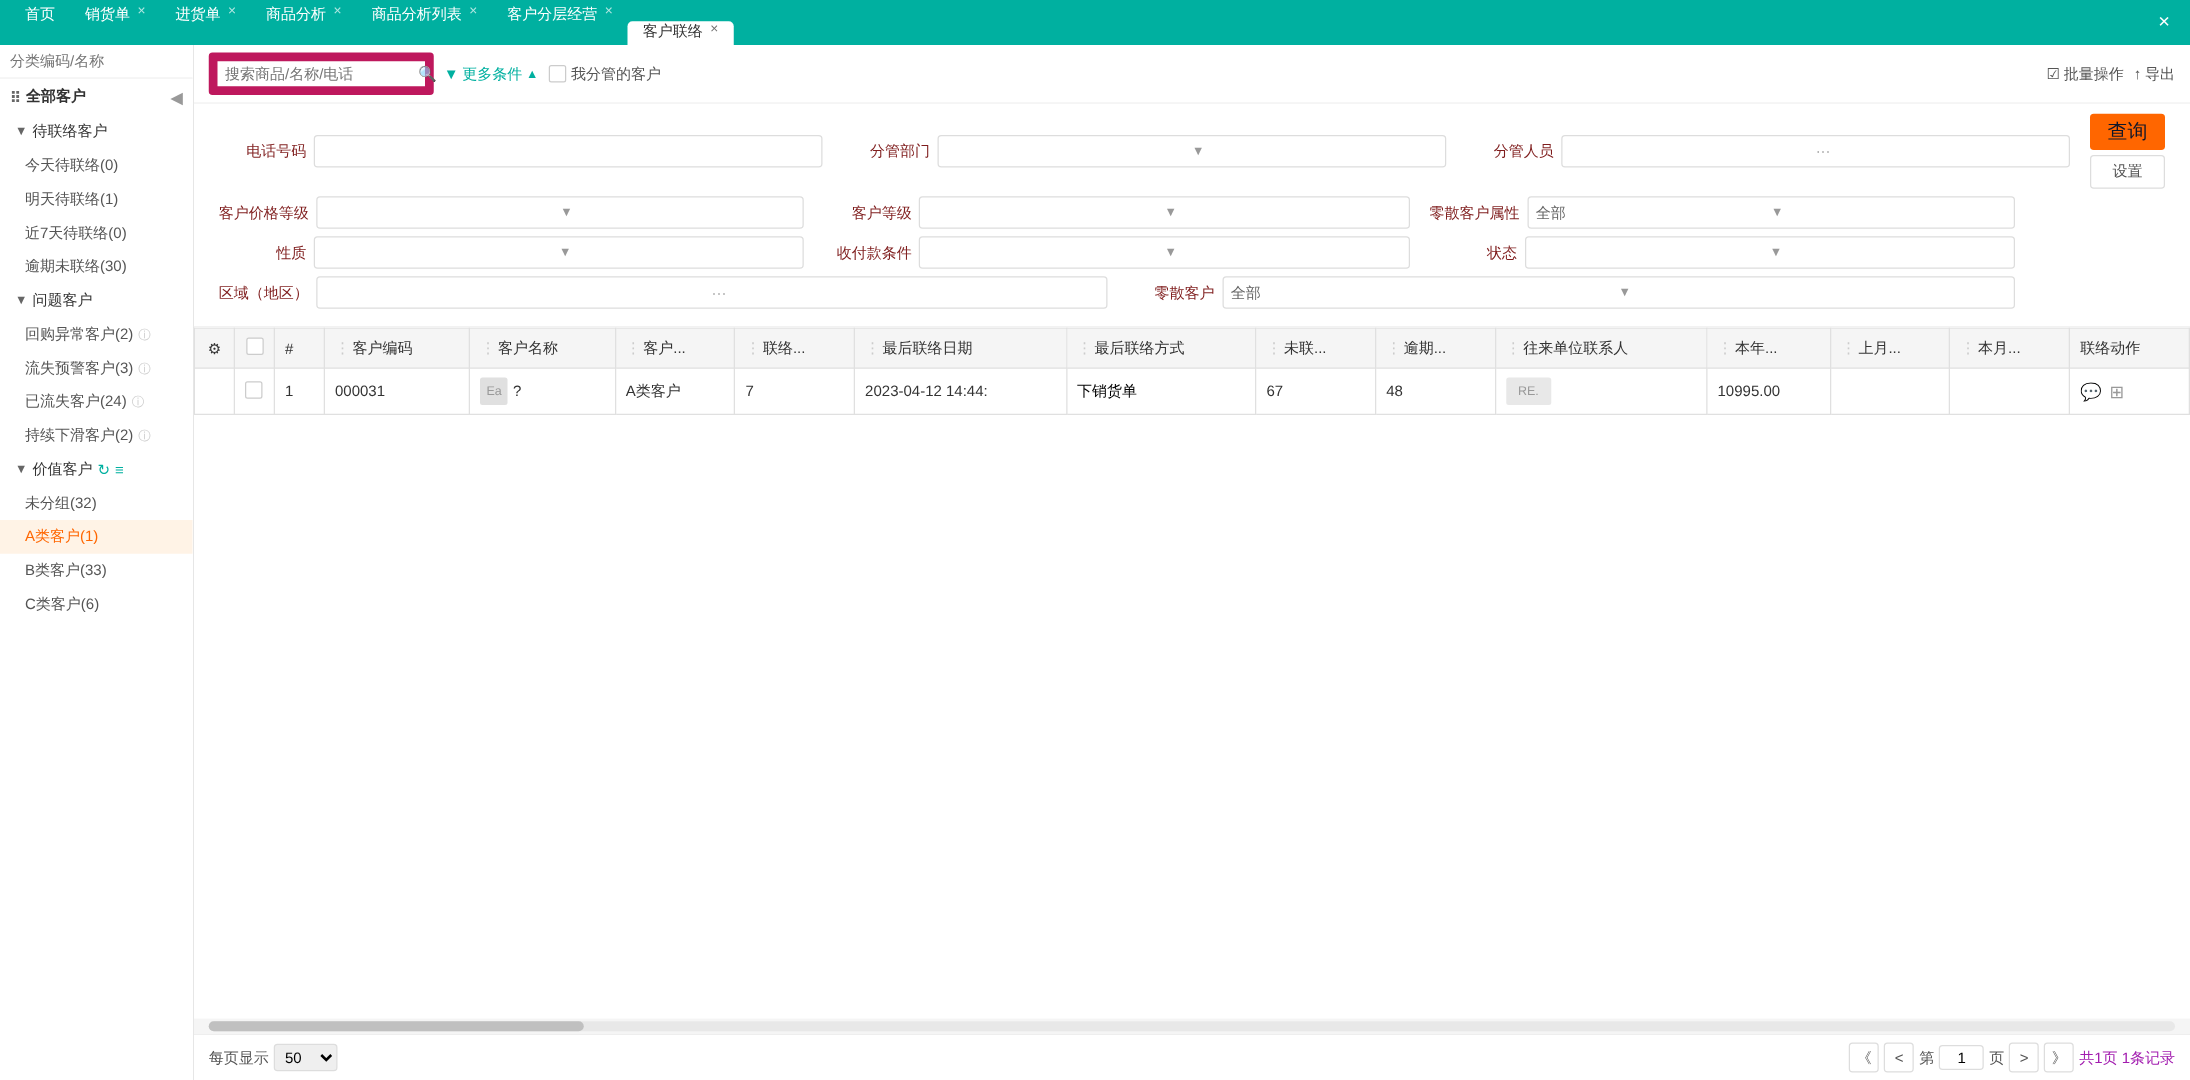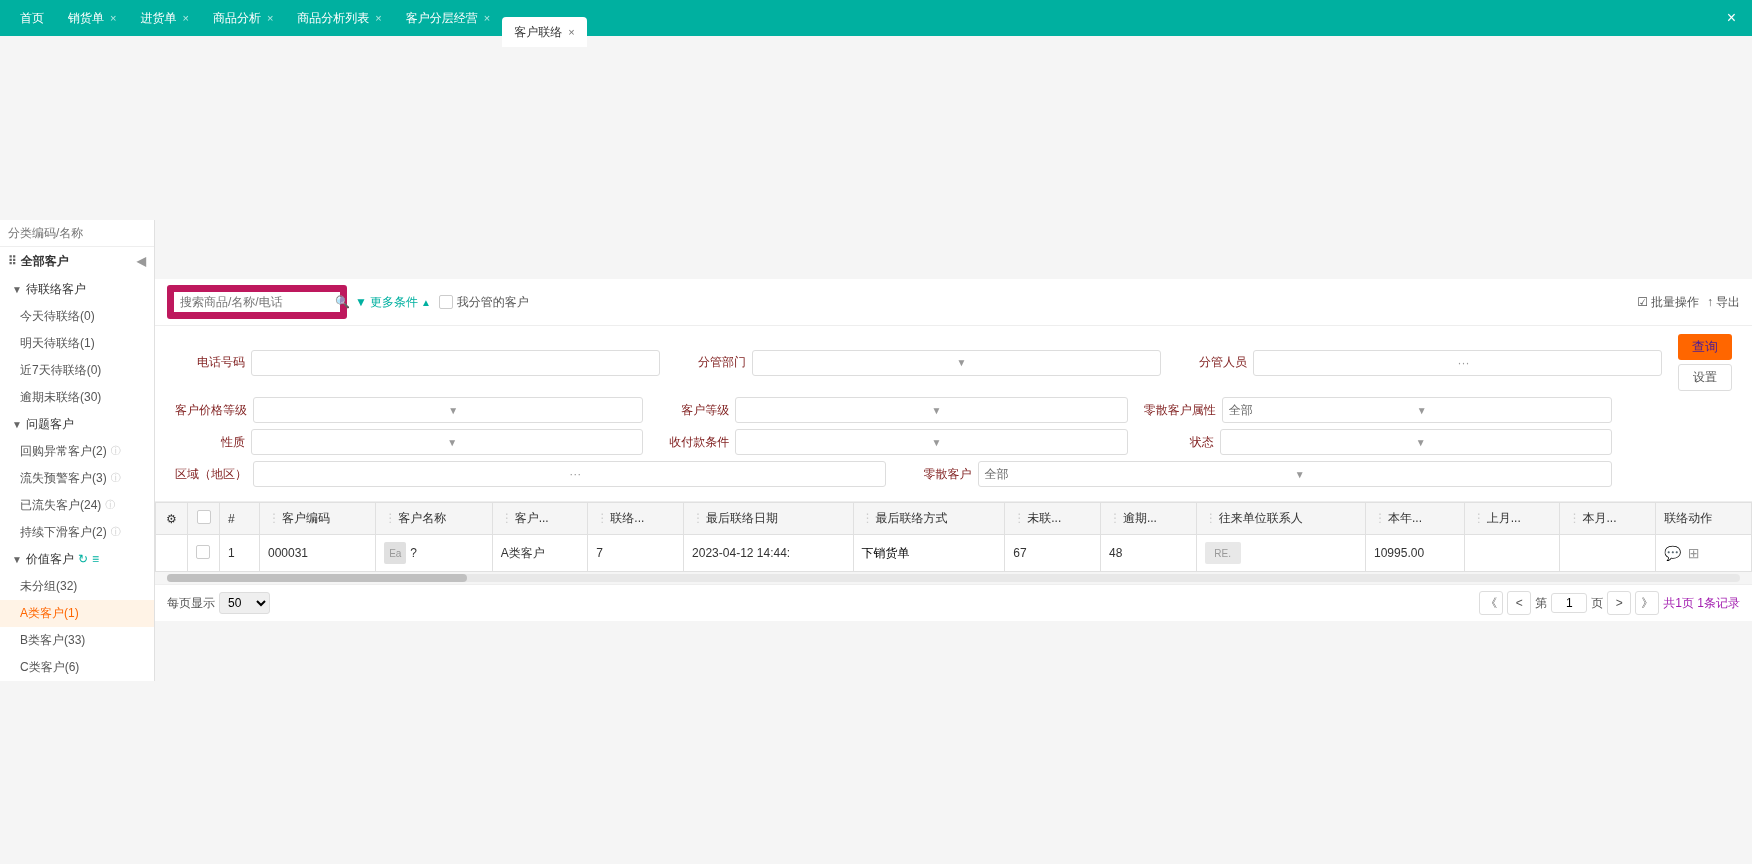--- a/index.html
+++ b/index.html
@@ -3,30 +3,30 @@
   <meta charset="utf-8">
   <style>
     * { box-sizing: border-box; margin: 0; padding: 0; font-family: 'Microsoft YaHei', Arial, sans-serif; font-size: 12px; }
     body { background: #f5f5f5; overflow: hidden; width: 1752px; height: 864px; }
     
     
     .top-nav {
       display: flex; align-items: center; background: #00b0a0; height: 36px; padding: 0 8px;
     }
     .nav-item {
-      color: #fff; padding: 0 12px; height: 30px; display: flex; align-items: center; cursor: pointer;
+      color: #fff; padding: 0 12px; height: 30px; display: flex; cursor: pointer;
       white-space: nowrap; font-size: 13px; position: relative;
     }
     .nav-item.active { background: #fff; color: #333; border-radius: 4px 4px 0 0; margin-top: 28px; }
     .nav-item .close-x { margin-left: 6px; font-size: 11px; color: inherit; opacity: 0.7; }
     .nav-spacer { flex: 1; }
     .nav-close-btn { color: #fff; font-size: 16px; cursor: pointer; padding: 0 8px; }
 
     
-    .main-layout { display: flex; height: calc(864px - 36px); align-items: center; }
+    .main-layout { display: flex; height: calc(864px - 36px); }
 
     
     .sidebar {
       width: 155px; background: #fff; border-right: 1px solid #e0e0e0; 
       display: flex; flex-direction: column; overflow-y: auto; flex-shrink: 0;
     }
     .sidebar-search {
       display: flex; align-items: center; padding: 6px 8px; border-bottom: 1px solid #eee;
     }
     .sidebar-search input {
@@ -88,22 +88,22 @@
     }
     .filter-select {
       display: flex; align-items: center; flex: 1; border: 1px solid #ddd; border-radius: 3px;
       padding: 3px 6px; height: 26px; cursor: pointer; background: #fff;
     }
     .filter-select span { flex: 1; color: #666; }
     .filter-select .arrow { color: #999; font-size: 10px; }
     .filter-select .dots { color: #999; font-size: 12px; }
     .action-buttons { display: flex; flex-direction: column; gap: 4px; padding: 0 8px; }
     .btn-query {
-      background: #f60; color: #4c1d95; border: none; border-radius: 3px; 
-      padding: 4px 14px; cursor: pointer; font-size: 13px; white-space: nowrap;
+      background: #f60; color: #0f172a; border: none; border-radius: 3px; 
+      padding: 4px 14px; cursor: pointer; font-size: 16px; white-space: nowrap;
     }
     .btn-settings {
       background: #fff; color: #555; border: 1px solid #ddd; border-radius: 3px;
       padding: 4px 14px; cursor: pointer; font-size: 12px; white-space: nowrap;
     }
 
     
     .table-area { flex: 1; overflow: auto; background: #fff; }
     table { width: 100%; border-collapse: collapse; }
     thead tr { background: #f5f5f5; }

